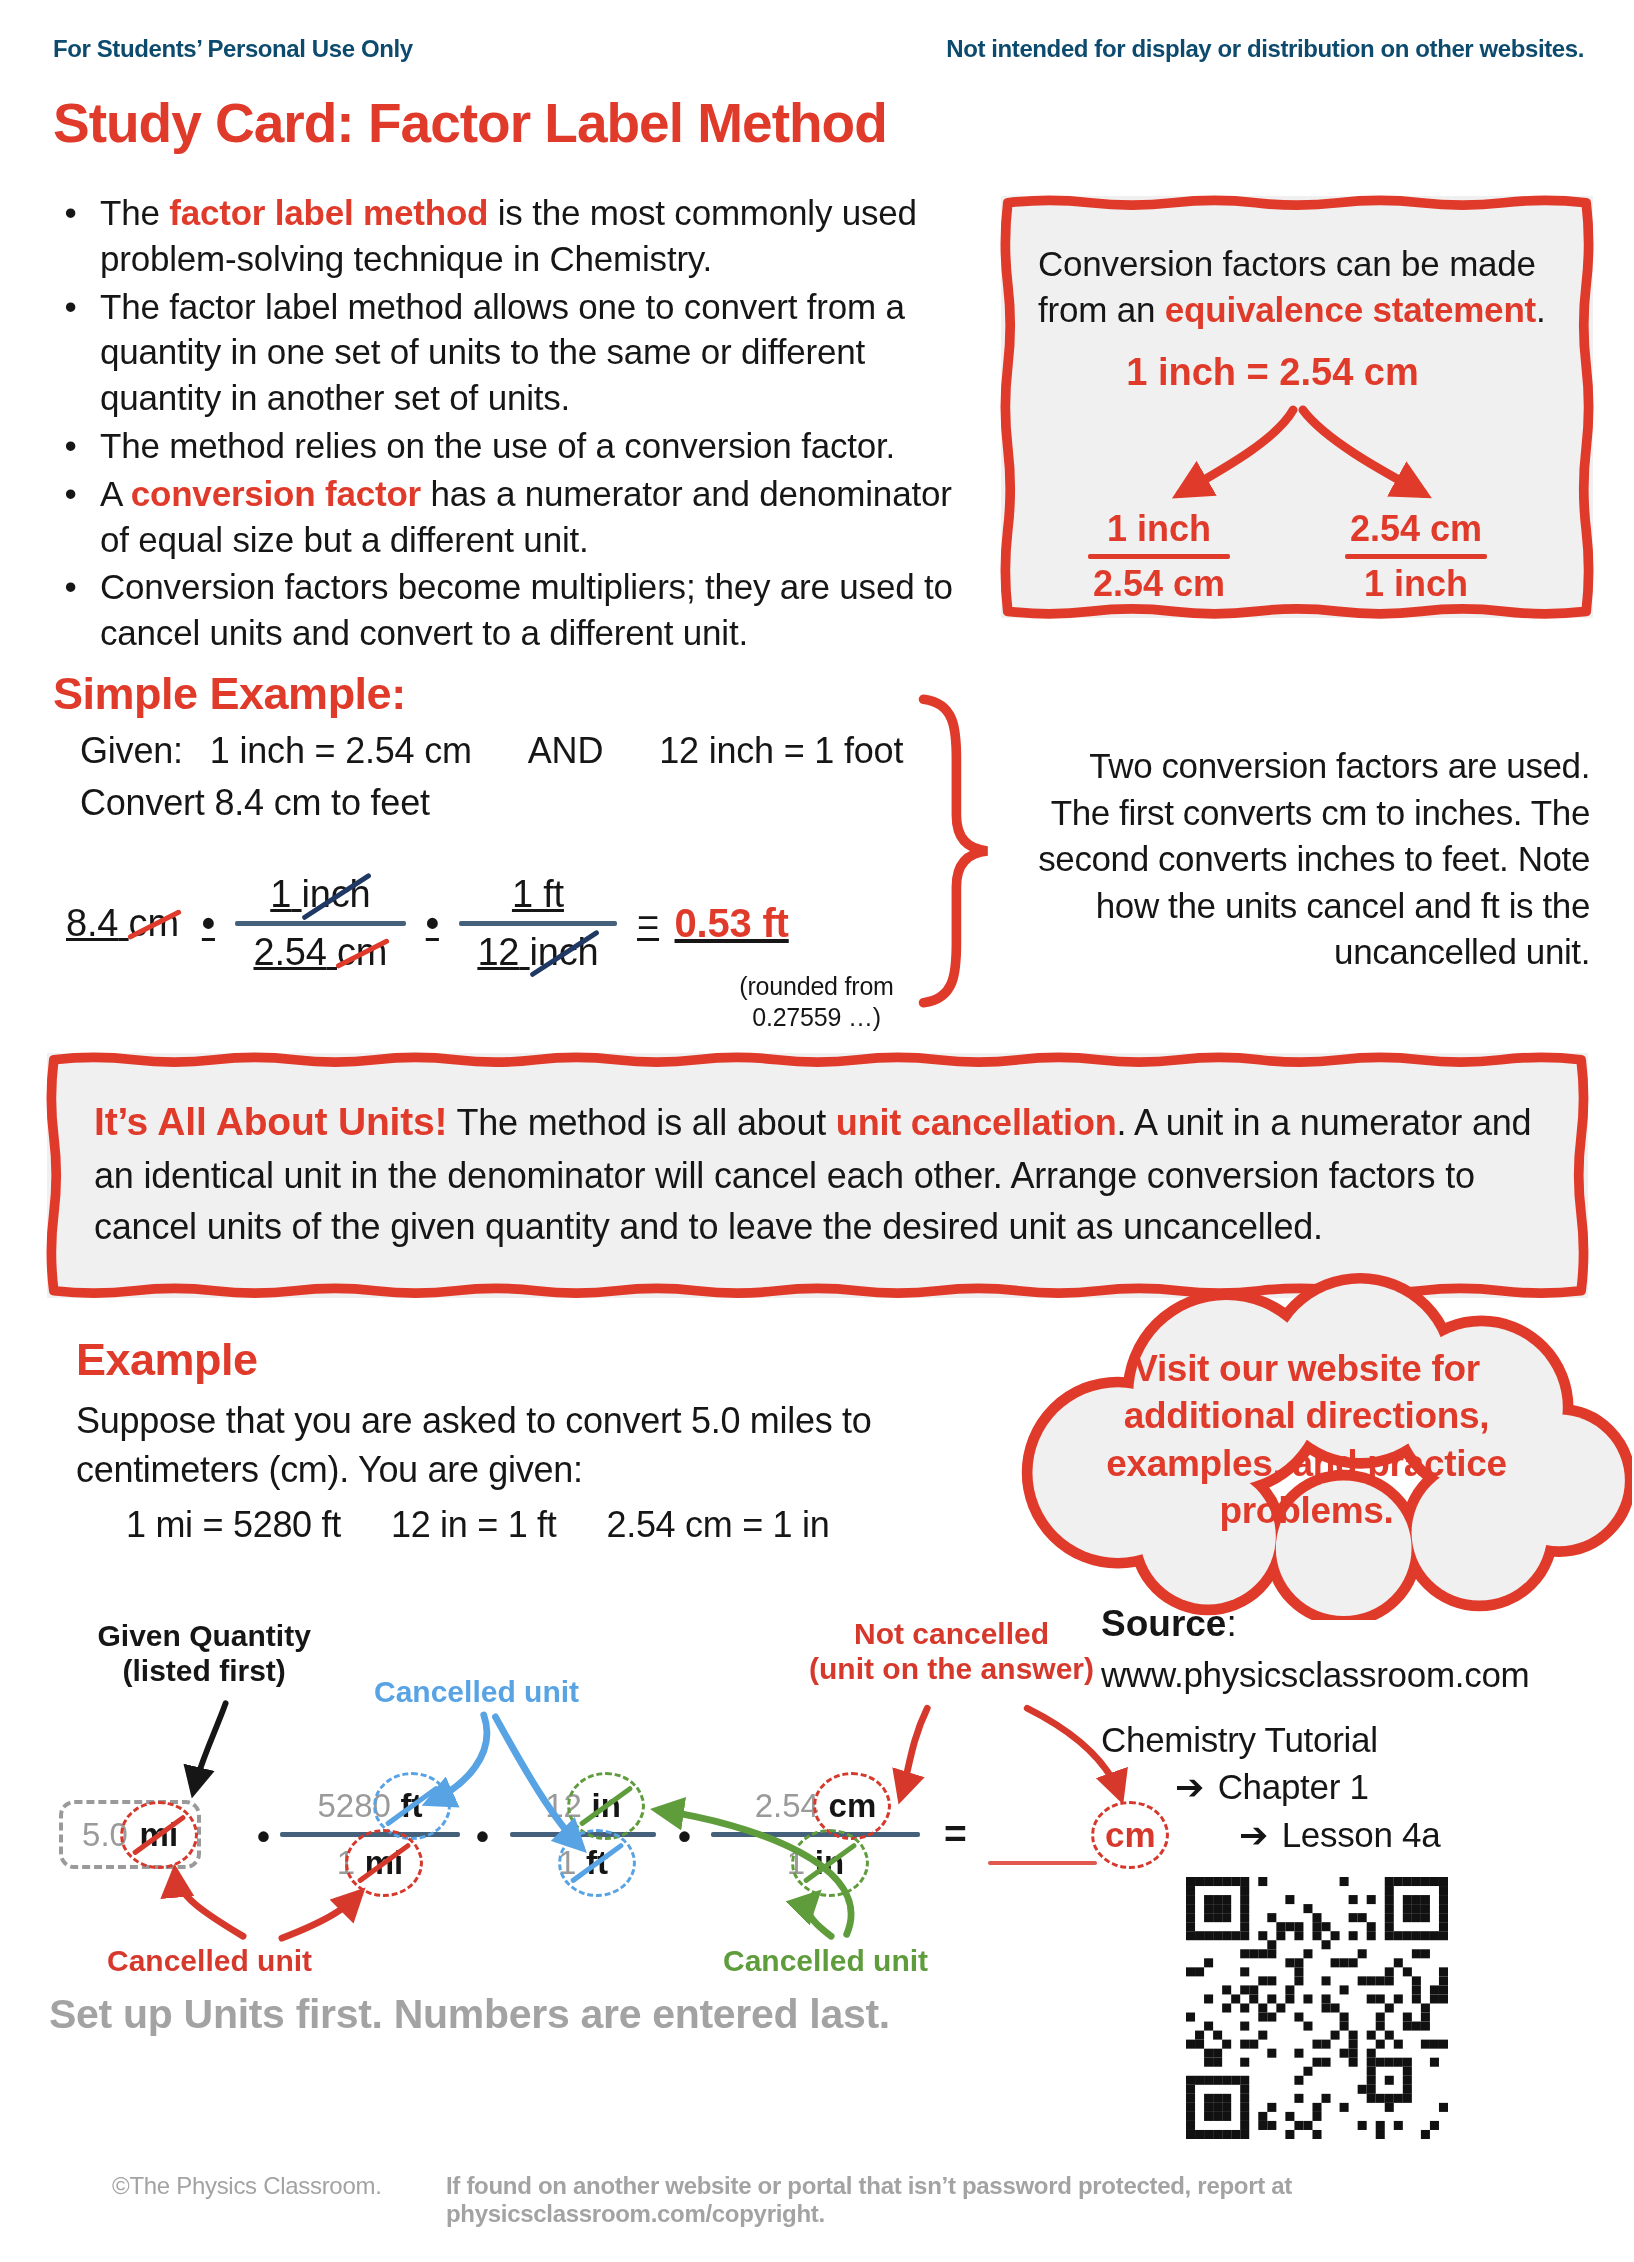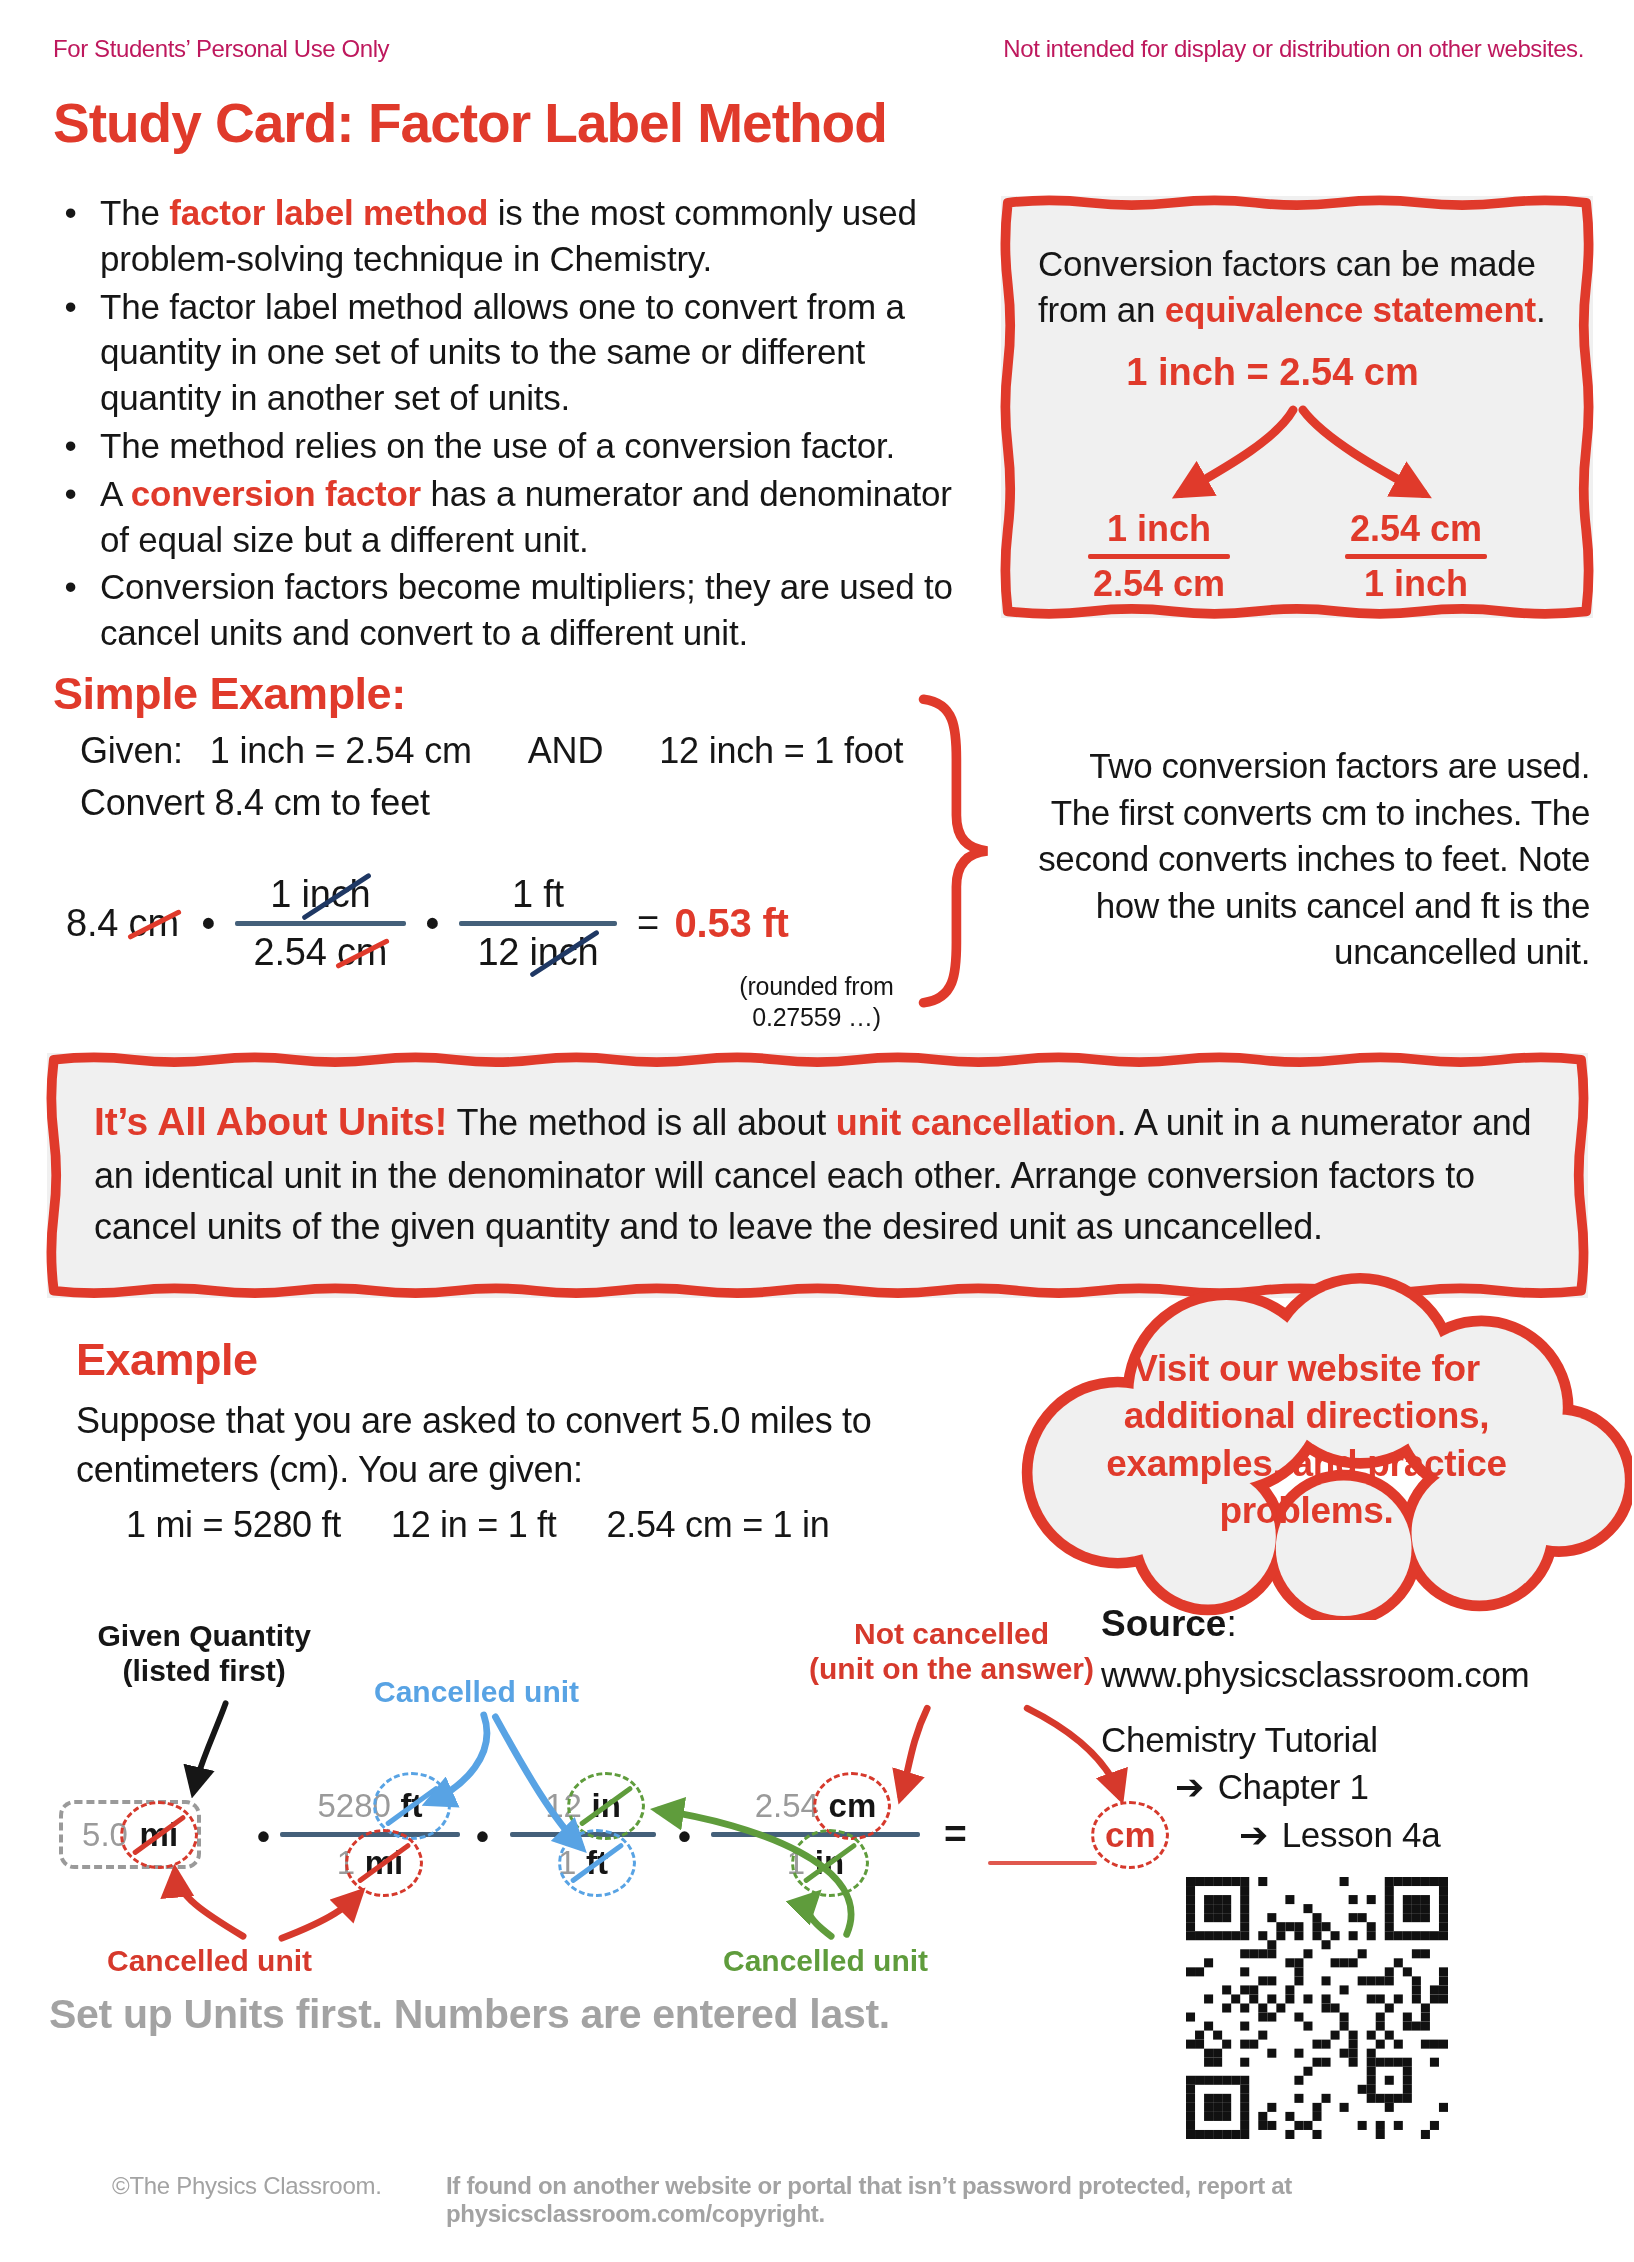--- a/index.html
+++ b/index.html
@@ -1,20 +1,20 @@
 <!DOCTYPE html>
 <html><head>
 <meta charset="utf-8">
 <style>
   html,body{margin:0;padding:0;background:#fff;}
   body{width:1634px;height:2263px;position:relative;font-family:"Liberation Sans",sans-serif;color:#161616;overflow:hidden;}
   .abs{position:absolute;}
 
   
-  .hdr{font-weight:normal;font-size:24px;color:#be185d;letter-spacing:-0.4px;}
+  .hdr{font-weight:bold;font-size:24px;color:#0c4a6e;letter-spacing:-0.4px;}
   .ftr{font-size:24px;color:#a3a3a3;letter-spacing:-0.3px;}
 
   
   .title{font-size:55px;font-weight:bold;color:#e03a2b;letter-spacing:-1px;}
   .h-red{font-size:45px;font-weight:bold;color:#e03a2b;letter-spacing:-0.5px;}
 
   
   ul.bullets{list-style:none;margin:0;padding:0;font-size:35px;line-height:1.31;letter-spacing:-0.2px;}
   ul.bullets li{position:relative;padding-left:47px;margin-bottom:1.9px;}
   ul.bullets li::before{content:"•";position:absolute;left:11.6px;top:0;}
@@ -137,21 +137,21 @@
 
 <div class="abs h-red" style="left:53px;top:668px;">Simple Example:</div>
 <div class="abs se-line" style="left:80px;top:730px;gap:0;">
   <span>Given:</span>
   <span style="margin-left:27px;">1 inch = 2.54 cm</span>
   <span style="margin-left:56px;">AND</span>
   <span style="margin-left:56px;">12 inch = 1 foot</span>
 </div>
 <div class="abs se-line" style="left:80px;top:782px;">Convert 8.4 cm to feet</div>
 
-<div class="abs se-eq" style="left:66px;top:873px;">
+<div class="abs se-eq" style="left:66px;top:873px;text-decoration:underline;">
   <span><span>8.4</span> <span class="sx sx-red">cm</span></span>
   <span class="se-dot">•</span>
   <div class="sfrac">
     <div class="num"><span>1</span>&nbsp;<span class="sx sx-navy">inch</span></div>
     <div class="bar"></div>
     <div class="den"><span>2.54</span>&nbsp;<span class="sx sx-red">cm</span></div>
   </div>
   <span class="se-dot">•</span>
   <div class="sfrac">
     <div class="num"><span>1 ft</span></div>

